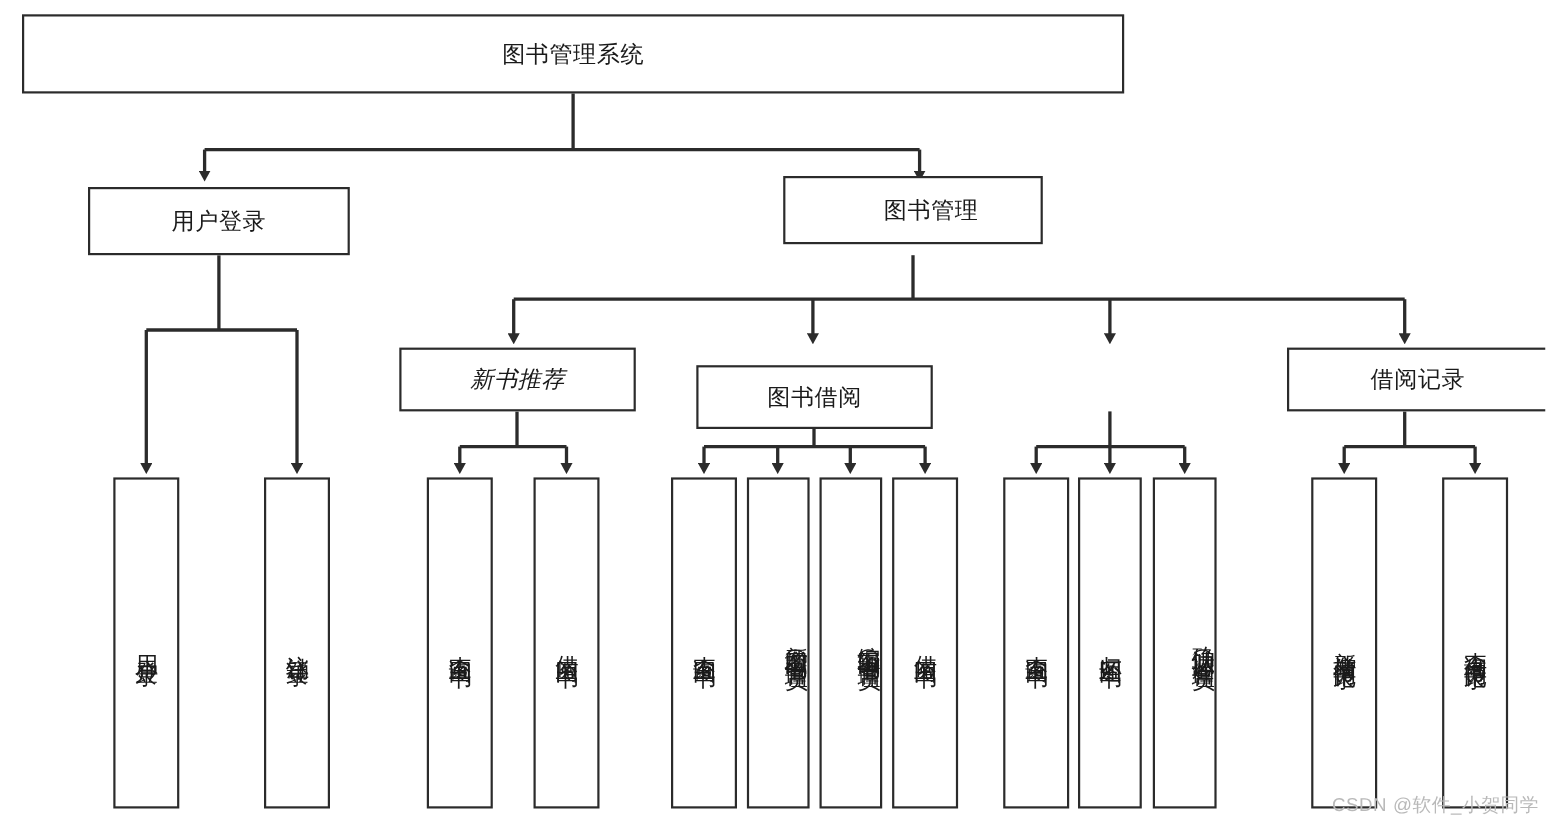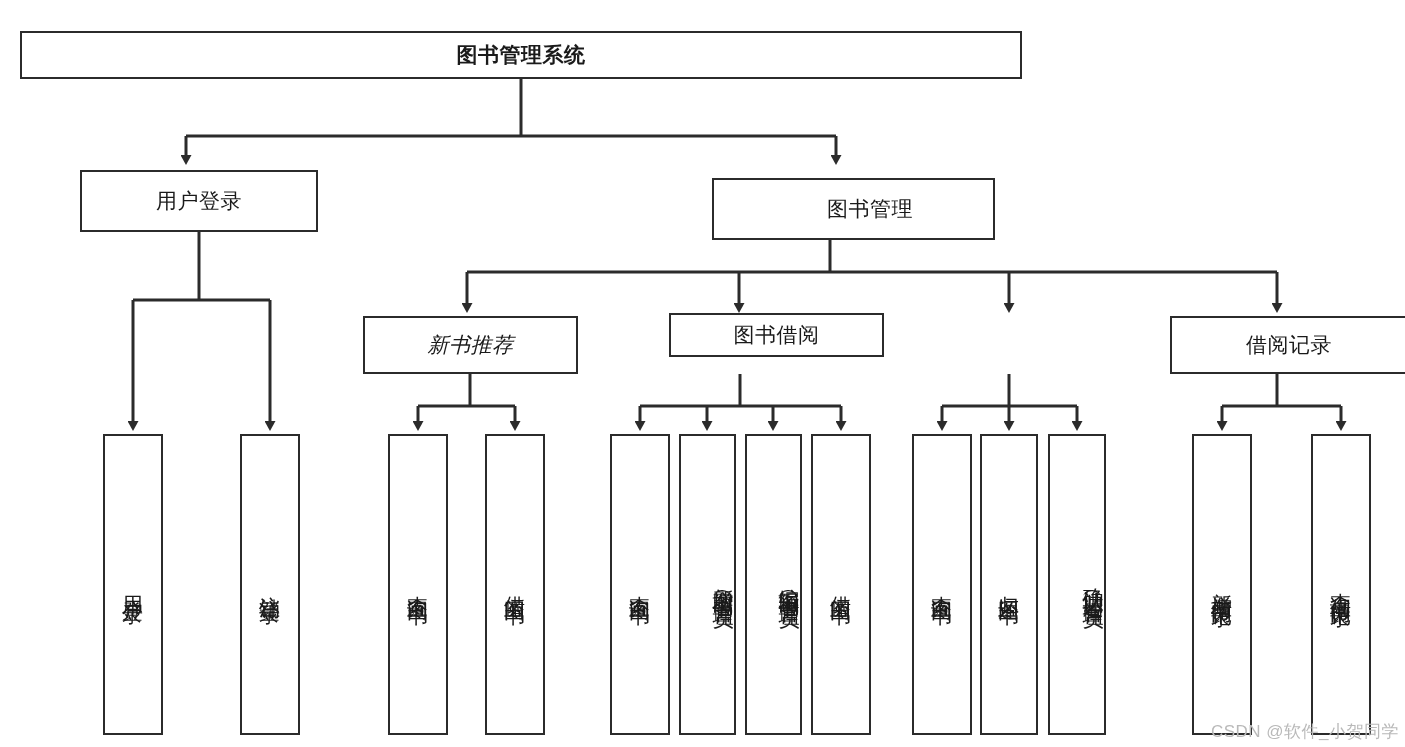--- a/index.html
+++ b/index.html
@@ -122,35 +122,35 @@
       <path d="M1009,406 L1009,422" marker-end="url(#arrow)"></path>
       <path d="M1077,406 L1077,422" marker-end="url(#arrow)"></path>
 
       <path d="M1277,374 L1277,406"></path>
       <path d="M1222,406 L1341,406"></path>
       <path d="M1222,406 L1222,422" marker-end="url(#arrow)"></path>
       <path d="M1341,406 L1341,422" marker-end="url(#arrow)"></path>
     </g>
   </svg>
 
-  <div class="node h" style="left:20px; top:31px; width:1002px; height:48px;font-weight:bold;">
+  <div class="node h" style="left:20px; top:13px; width:1002px; height:72px;">
     <span>图书管理系统</span>
   </div>
 
   <div class="node h" style="left:80px; top:170px; width:238px; height:62px;">
     <span>用户登录</span>
   </div>
-  <div class="node h" style="left:712px; top:178px; width:283px; height:62px;padding-left:33px;">
+  <div class="node h" style="left:712px; top:160px; width:236px; height:62px;padding-left:33px;">
     <span>图书管理</span>
   </div>
 
   <div class="node h" style="left:363px; top:316px; width:215px; height:58px;font-style:italic;">
     <span>新书推荐</span>
   </div>
-  <div class="node h" style="left:633px; top:313px; width:215px; height:44px;margin-left:36px;">
+  <div class="node h" style="left:633px; top:332px; width:215px; height:58px;">
     <span>图书借阅</span>
   </div>
   <div class="node h" style="left:1170px; top:316px; width:238px; height:58px;">
     <span>借阅记录</span>
   </div>
 
   <div class="node v midalign" style="left:103px; top:434px; width:60px; height:301px;">
     <span class="vtxt">用户登录</span>
   </div>
   <div class="node v midalign" style="left:240px; top:434px; width:60px; height:301px;">

